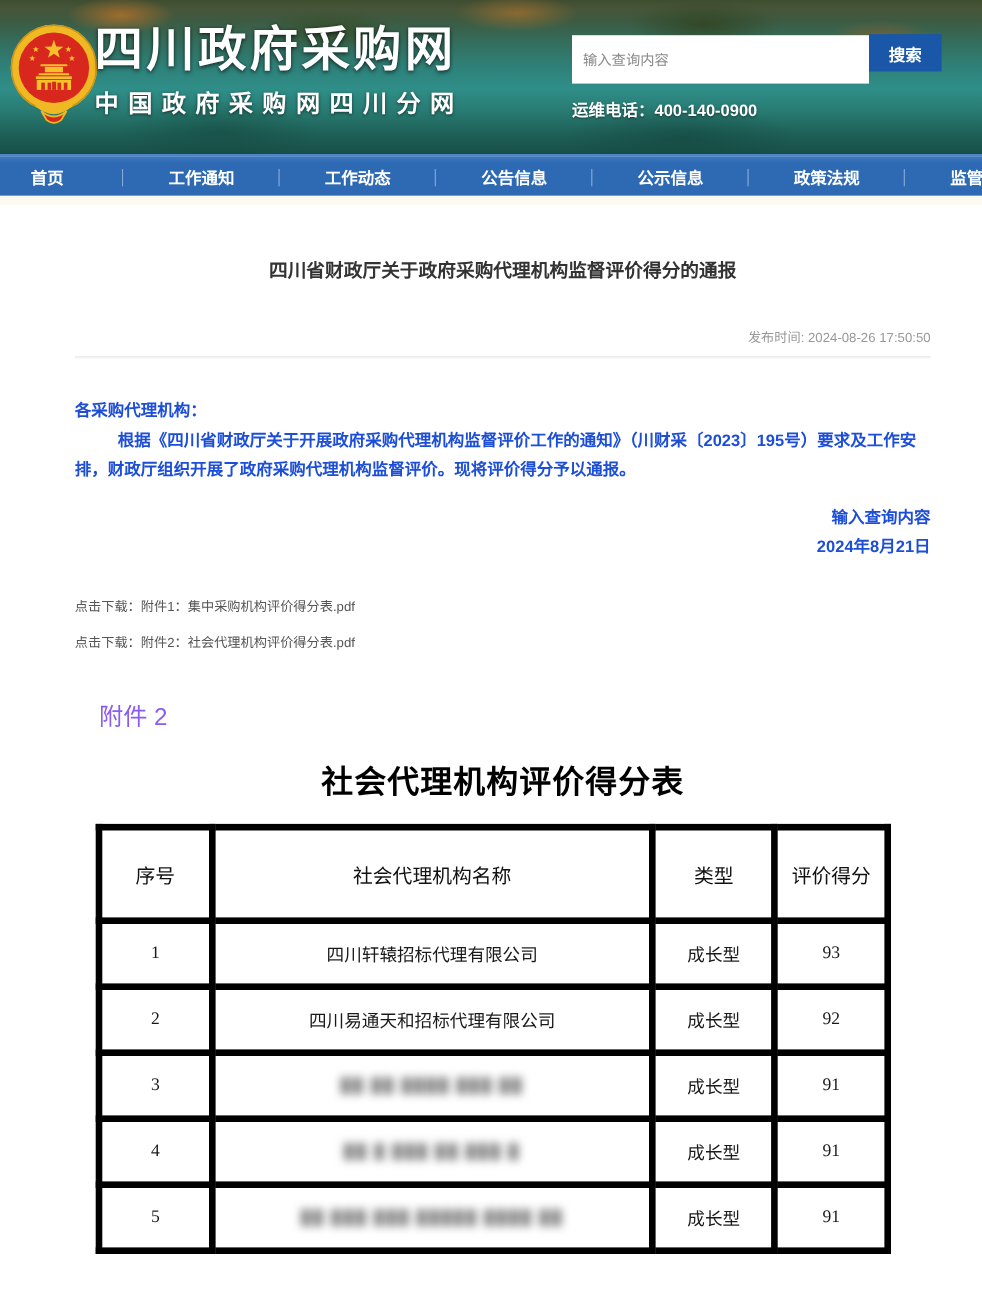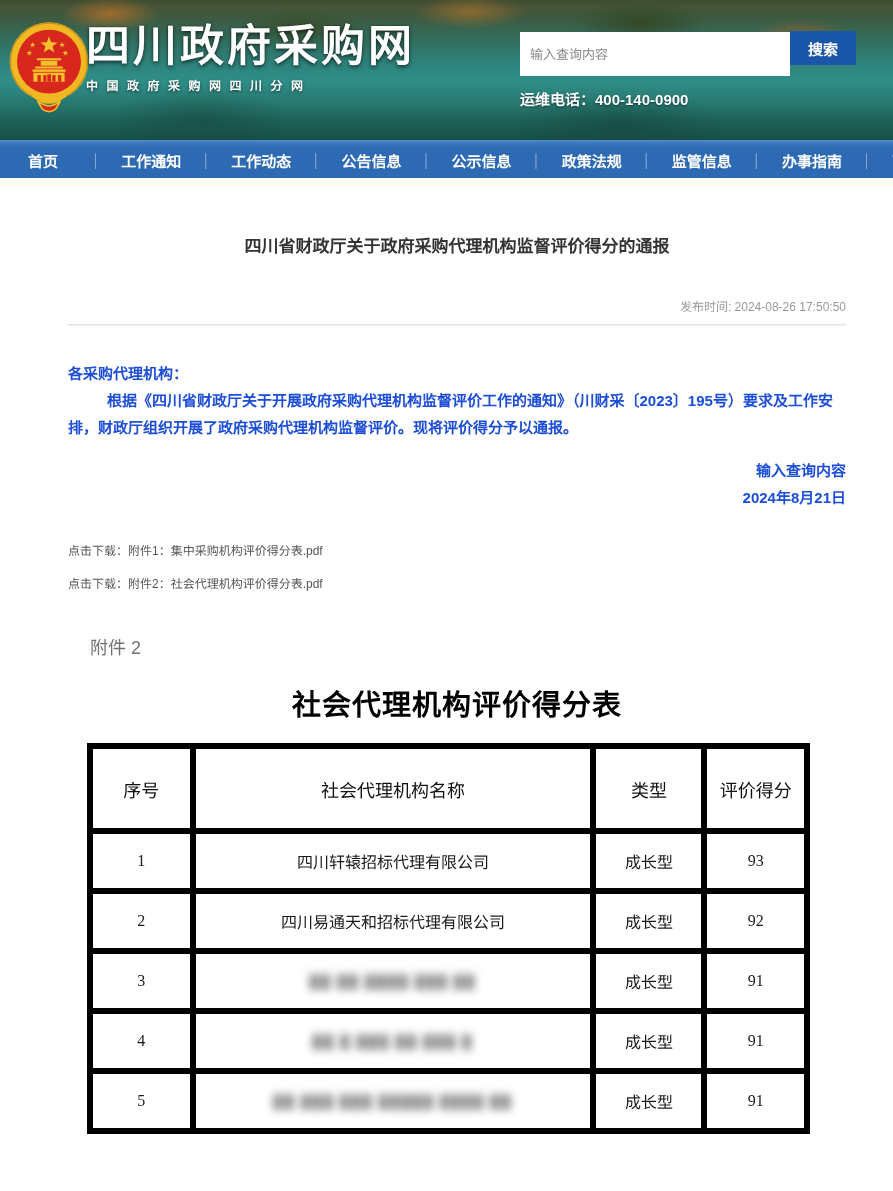--- a/index.html
+++ b/index.html
@@ -26,21 +26,21 @@
                       #2e837b 45%,#2f8e88 58%,#27786f 74%,#1e6057 87%,#174f47 100%);
   }
   .emblem { position:absolute; left:8px; top:20px; width:82px; height:98px; }
   .brand { position:absolute; left:86px; top:22px; }
   .brand-title {
     font-size:44px; font-weight:bold; color:#fff; letter-spacing:3px;
     text-shadow:0 2px 4px rgba(0,0,0,.55), 0 0 2px rgba(0,0,0,.4);
     line-height:48px;
   }
   .brand-sub {
-    margin-top:6px; font-size:12px; color:#fff; letter-spacing:8.5px;
+    margin-top:6px; font-size:22px; color:#fff; letter-spacing:8.5px;
     text-shadow:0 1px 3px rgba(0,0,0,.6); font-weight:bold;
   }
   .search-area { position:absolute; left:520px; top:32px; width:340px; }
   .search-row { display:flex; align-items:stretch; }
   .search-input {
     width:270px; height:44px; border:none; outline:none;
     background:#fff; padding:0 10px; font-size:13px; color:#333;
     font-family:"Liberation Sans","DejaVu Sans",sans-serif;
   }
   .search-input::placeholder { color:#8a8a8a; }
@@ -53,20 +53,21 @@
     margin-top:12px; color:#fff; font-size:15px; font-weight:bold;
     text-shadow:0 1px 2px rgba(0,0,0,.5);
   }
 
   
   .main-nav {
     height:38px; width:893px; display:flex; align-items:center;
     background:linear-gradient(180deg,#4079c0 0%,#2d6ab3 18%,#2d6ab3 100%);
     border-top:2px solid #4a86c8;
     padding-left:28px;
+    gap:16px;
   }
   .nav-item {
     color:#fff; font-size:15px; font-weight:bold; cursor:pointer;
     padding:0 21px; white-space:nowrap;
   }
   .nav-item:first-child { padding-left:0; padding-right:34px; }
   .nav-sep { color:rgba(255,255,255,.45); font-size:13px; }
   .nav-strip { height:8px; background:#fcf9ee; }
 
   
@@ -86,21 +87,21 @@
   .attach-line1 { padding-left:1.3em; }
   .attach-line2 { padding-left:4.55em; }
   .signature { margin-top:16px; text-align:right; font-size:15px; line-height:27px; }
   .download-link {
     display:block; margin-top:16px; font-size:12px; color:#555;
     text-decoration:none; cursor:pointer;
   }
   .download-link:first-of-type { margin-top:30px; }
 
   
-  .attach2-label { margin:42px 0 0 22px; font-size:18px; color:#737373; }
+  .attach2-label { margin:42px 0 0 22px; font-size:22px; color:#8b5cf6; }
   .table-title {
     margin-top:22px; text-align:center; font-size:29px; font-weight:bold;
     color:#000; letter-spacing:1px;
   }
   table.score-table {
     margin:20px 0 0 19px; width:723px; border-collapse:collapse;
     table-layout:fixed;
   }
   .score-table th, .score-table td {
     border:6px solid #000000; text-align:center; vertical-align:middle;

